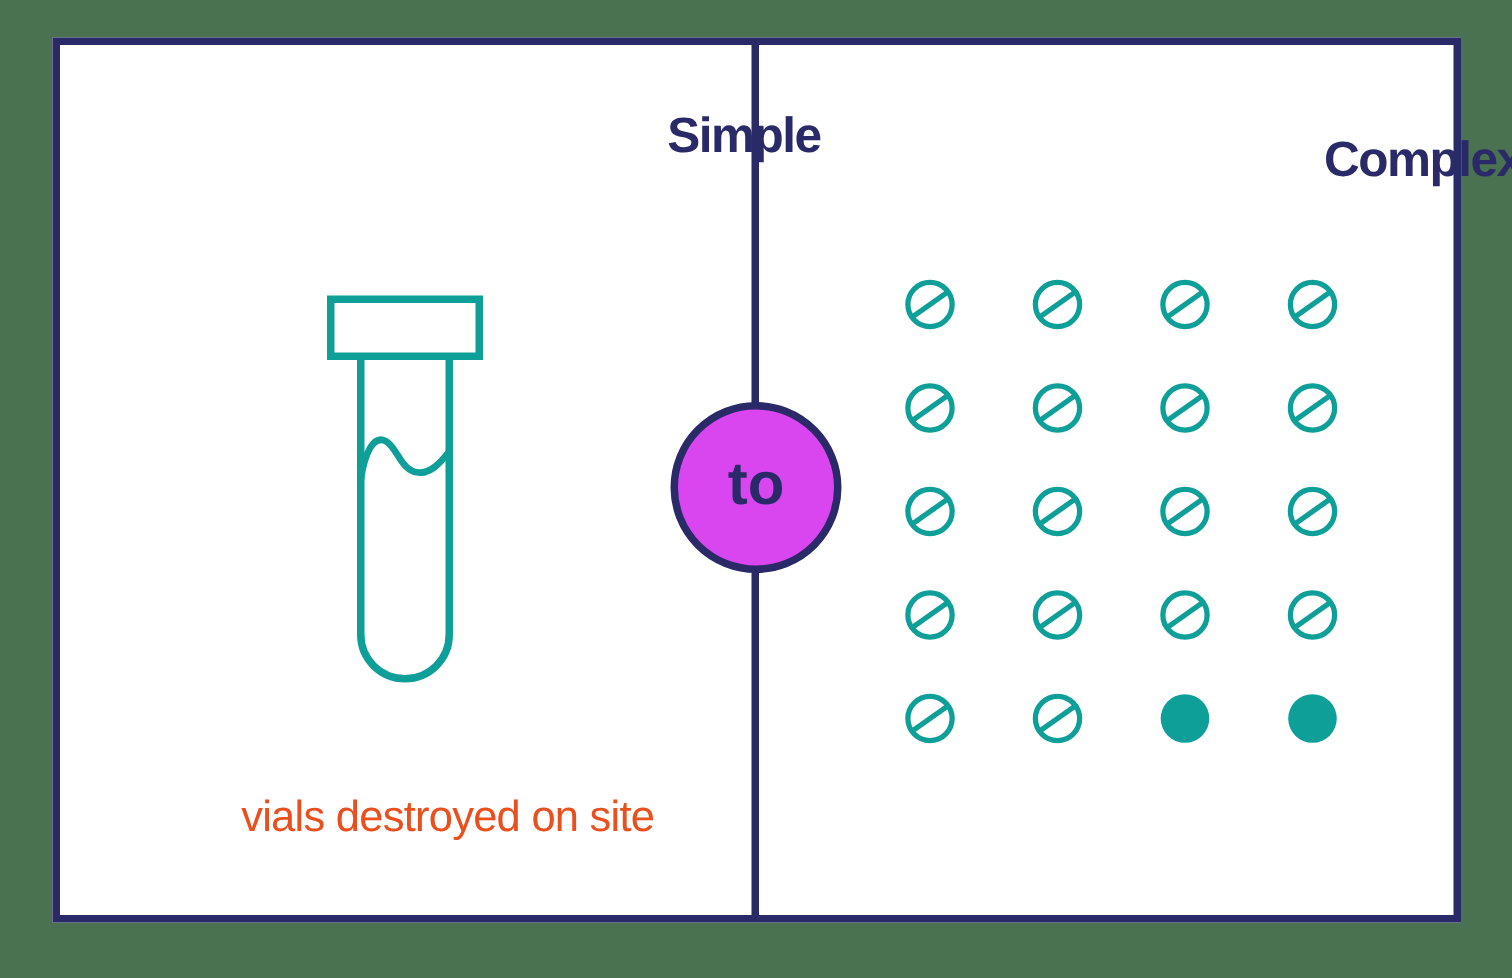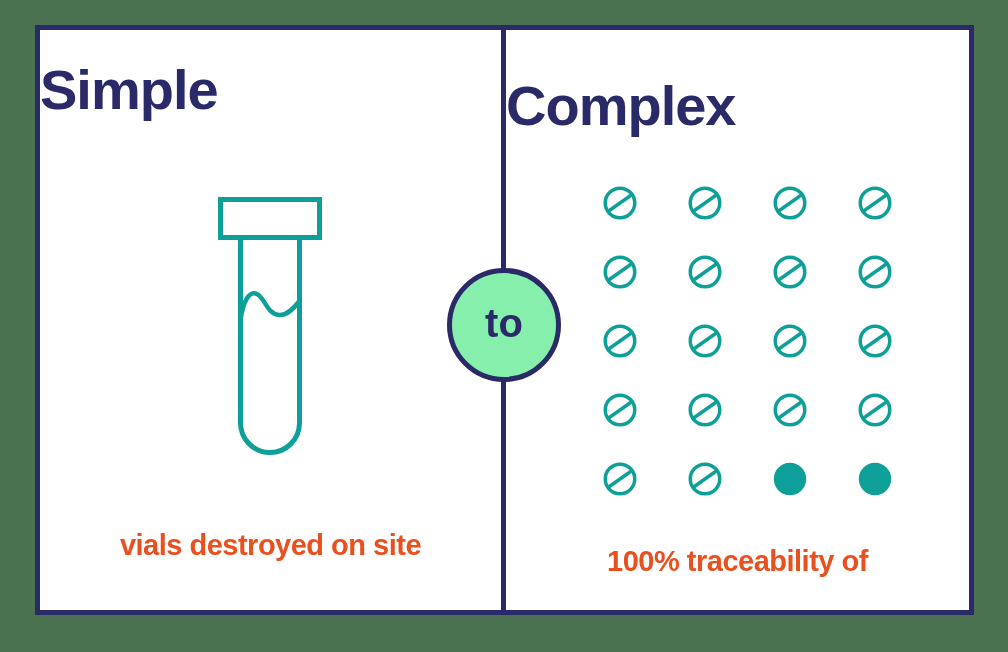--- a/index.html
+++ b/index.html
@@ -14,38 +14,38 @@
   }
   .divider{
     position:absolute;left:461px;top:0;width:5px;height:100%;
     background:#2b2a68;
   }
   .panel{position:absolute;top:0;height:100%;}
   .panel.left{left:0;width:461px;}
   .panel.right{left:466px;width:463px;margin-top:16px;}
   .panel-title{
     position:absolute;top:34px;left:0;width:100%;margin:0;
-    text-align:left;color:#2b2a68;font-size:56px;font-weight:700;
-    letter-spacing:-1px;line-height:52px;
+    text-align:right;color:#2b2a68;font-size:33px;font-weight:700;
+    letter-spacing:-1px;line-height:52px;padding-left:46px;
   }
   .vial-wrap{position:absolute;left:170px;top:164px;width:120px;height:266px;}
   .pill-grid{
     position:absolute;left:97px;top:140px;
     display:grid;grid-template-columns:repeat(4,34px);
     column-gap:51px;row-gap:35px;
   }
   .pill{width:34px;height:34px;display:block;}
   .caption{
     position:absolute;top:498px;left:0;width:100%;margin:0;
-    text-align:center;color:#ea4f1e;font-size:29px;font-weight:700;
-    line-height:34px;letter-spacing:-0.5px;
+    text-align:center;color:#ea4f1e;font-size:29px;font-weight:400;
+    line-height:34px;letter-spacing:-0.5px;padding-left:28px;
   }
   .to-circle{
     position:absolute;left:447px;top:268px;width:104px;height:104px;
-    box-sizing:content-box;background:#86efac;border:5px solid #2b2a68;
+    box-sizing:content-box;background:#d946ef;border:5px solid #2b2a68;
     border-radius:50%;display:flex;align-items:center;justify-content:center;
     z-index:3;
   }
   .to-label{
     color:#2b2a68;font-size:40px;font-weight:700;line-height:1;
     transform:translateY(-2px);
   }
 </style>
 </head>
 <body>
@@ -147,21 +147,21 @@
             </svg></span>
           <span class="pill"><svg width="34" height="34" viewBox="0 0 34 34">
               <circle cx="17" cy="17" r="16.2" fill="#0ea098"></circle>
             </svg></span>
           <span class="pill"><svg width="34" height="34" viewBox="0 0 34 34">
               <circle cx="17" cy="17" r="16.2" fill="#0ea098"></circle>
             </svg></span>
         </div>
 
       <p class="caption">
-        <span>100% traceability of</span><br>
+        <br>
       </p>
     </section>
 
   </div>
 
   <div class="to-circle">
     <span class="to-label">to</span>
   </div>
 </div>
 

